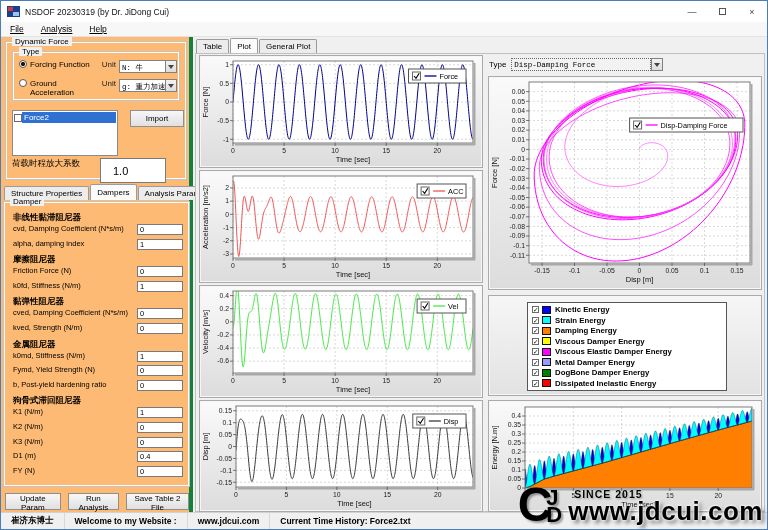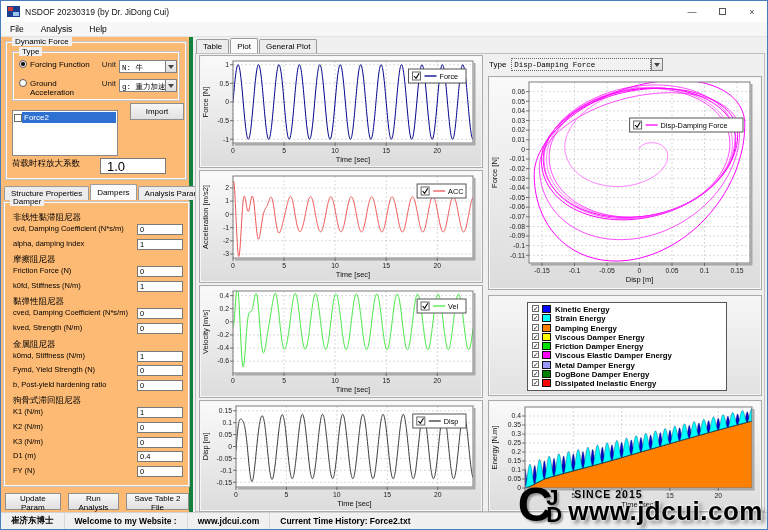--- a/index.html
+++ b/index.html
@@ -11,21 +11,21 @@
   .app-icon{width:13px;height:11px;position:relative;background:#1b3f8f;margin-right:5px;flex:none;}
   .app-icon::before{content:"";position:absolute;left:1px;top:1px;width:5px;height:4px;background:#d23a3a;}
   .app-icon::after{content:"";position:absolute;right:1px;bottom:1px;width:6px;height:4px;background:#9fc3ef;}
   .title-text{font-size:8.5px;color:#111;}
   .win-controls{margin-left:auto;display:flex;height:100%;}
   .win-btn{width:30px;height:100%;display:flex;align-items:center;justify-content:center;color:#444;font-size:9px;}
   .maxi-box{width:7px;height:7px;border:1px solid #555;}
   
   .menubar{position:absolute;top:21px;left:0;right:0;height:15px;background:#f7f7f7;border-bottom:1px solid #e3e3e3;
            display:flex;align-items:center;padding-left:7px;gap:13px;font-size:8.5px;}
-  .menu-item{padding:0 2px;}
+  .menu-item{padding:0 2px;text-decoration:underline;}
   
   .main{position:absolute;top:36px;left:0;right:0;bottom:17px;}
   .left-panel{position:absolute;left:0;top:0;bottom:0;width:192px;border-right:4px solid #15803d;background:#fdba74;}
   .right-panel{position:absolute;left:192px;top:0;bottom:0;right:0;}
   
   .groupbox{position:absolute;border:1px solid #c3c3c3;box-shadow:inset 0 0 0 1px #fbfbfb;}
   .gb-legend{position:absolute;top:-5px;left:6px;background:#f0f0f0;padding:0 3px;font-size:8px;line-height:9px;}
   .gb-dynamic{left:4px;top:4px;width:182px;height:139px;}
   .gb-type{left:6px;top:9px;width:168px;height:50px;border:1px solid #c3c3c3;box-shadow:inset 0 0 0 1px #fbfbfb;position:absolute;}
   .radio-row{position:absolute;left:6px;display:flex;align-items:flex-start;height:13px;width:158px;}
@@ -39,55 +39,55 @@
   .combo-text{background:#fff;border:1px solid #818181;border-right:none;padding:1.5px 2px 0 2px;font-size:7.5px;white-space:nowrap;overflow:hidden;}
   .combo-arrow{width:12px;background:linear-gradient(#f2f2f2,#ddd);border:1px solid #818181;display:flex;align-items:center;justify-content:center;}
   .combo-arrow::after{content:"";border-left:3px solid transparent;border-right:3px solid transparent;border-top:4px solid #444;}
   .force-list{position:absolute;left:6px;top:68px;width:106px;height:46px;background:#fff;border:1px solid #8a8a8a;padding:1px;}
   .force-item{display:flex;align-items:center;height:11px;}
   .cbx{width:8px;height:8px;border:1px solid #6a6a6a;background:#fff;flex:none;font-size:7px;line-height:7px;text-align:center;color:#000;}
   .force-item .cbx{margin-right:0;}
   .force-item-label{flex:1;background:#2f71d2;color:#fff;padding:1px 2px;height:11px;}
   .btn{background:linear-gradient(#f7f7f7,#e0e0e0);border:1px solid #8f8f8f;font-size:8px;height:17px;padding:0 7px;
        font-family:"Liberation Sans",sans-serif;color:#000;}
-  .import-btn{position:absolute;left:124px;top:61px;width:54px;}
+  .import-btn{position:absolute;left:124px;top:68px;width:54px;}
   .scale-row{position:absolute;left:6px;top:116px;display:flex;}
   .scale-label{font-size:8.5px;width:88px;}
-  .scale-input{width:66px;height:16px;border:1px solid #7a7a7a;font-size:13px;padding:0 6px;font-family:"Liberation Sans",sans-serif;}
+  .scale-input{width:66px;height:25px;border:1px solid #7a7a7a;font-size:11px;padding:0 12px;font-family:"Liberation Sans",sans-serif;}
   
   .tabstrip{position:absolute;display:flex;align-items:flex-end;}
   .left-tabstrip{top:147px;left:3px;height:16px;}
   .right-tabstrip{top:1px;left:3px;height:15px;}
   .tab{height:14px;line-height:14px;padding:0 6px;border:1px solid #9b9b9b;border-bottom:none;background:#ececec;
        border-radius:2px 2px 0 0;margin-right:1px;white-space:nowrap;}
   .tab.active{background:#fbfbfb;height:16px;line-height:16px;}
   .right-tabstrip .tab.active{height:15px;line-height:15px;}
   
   .gb-damper{left:2px;top:164px;width:187px;height:286px;}
   .dmp-body{position:absolute;left:9px;right:6px;top:9px;bottom:4px;display:flex;flex-direction:column;}
-  .dmp-heading{font-weight:normal;font-size:8.5px;height:13px;line-height:13px;}
+  .dmp-heading{font-weight:bold;font-size:8.5px;height:13px;line-height:13px;}
   .dmp-row{display:flex;height:14.6px;}
   .dmp-label{flex:1;font-size:7.5px;white-space:nowrap;}
   .dmp-input{width:46px;height:11px;border:1px solid #7a7a7a;font-size:7.5px;padding:0 2px;font-family:"Liberation Sans",sans-serif;}
   .action-row{position:absolute;left:4px;top:456px;display:flex;gap:7px;}
   
   .plot-surface{position:absolute;top:16px;left:2px;right:2px;bottom:0;border:1px solid #c0c0c0;background:#f0f0f0;}
   .chart-box{position:absolute;border:1px solid #aaa;box-shadow:inset 0 0 0 1px #f6f6f6;background:linear-gradient(#fafafa,#dcdcdc);overflow:hidden;}
   .cb-force{left:3px;top:1px;width:284px;height:113px;}
   .cb-acc{left:3px;top:116px;width:284px;height:113px;}
   .cb-vel{left:3px;top:231px;width:284px;height:113px;}
   .cb-disp{left:3px;top:346px;width:284px;height:112px;}
   .type-row{position:absolute;left:293px;top:4px;display:flex;align-items:center;gap:5px;}
   .type-combo .combo-text{width:140px;border:1px dotted #666;background:#f2f2f2;}
   .cb-hyst{left:292px;top:22px;width:274px;height:214px;}
   .legend-panel{position:absolute;left:292px;top:241px;width:274px;height:101px;border:1px solid #aaa;
                 box-shadow:inset 0 0 0 1px #f6f6f6;background:linear-gradient(#f6f6f6,#e2e2e2);}
   .elegend-box{position:absolute;left:38px;top:6px;width:200px;height:89px;background:#fff;border:1px solid #555;padding:2px 4px;
                display:flex;flex-direction:column;justify-content:space-between;}
-  .elegend-row{display:flex;height:9px;}
+  .elegend-row{display:flex;align-items:center;height:9px;}
   .elegend-row .cbx{width:7px;height:7px;font-size:6.5px;line-height:6px;}
   .swatch{width:9px;height:8px;border:1px solid #111;margin:0 4px 0 3px;flex:none;}
   .elegend-label{font-weight:bold;font-size:7.8px;white-space:nowrap;}
   .cb-energy{left:292px;top:346px;width:274px;height:112px;}
   svg text{font-family:"Liberation Sans",sans-serif;}
   
   .statusbar{position:absolute;left:0;right:0;bottom:0;height:17px;background:#f0f0f0;border-top:1px solid #d2d2d2;
              display:flex;align-items:center;font-weight:bold;font-size:8.5px;}
   .sb-seg{padding:0 10px;height:100%;display:flex;align-items:center;border-right:1px solid #d8d8d8;white-space:nowrap;}
   .sb-seg:last-child{border-right:none;}
@@ -602,25 +602,20 @@
               <span class="swatch" style="background: rgb(255, 128, 0);"></span>
               <span class="elegend-label">Damping Energy</span>
             </div>
             <div class="elegend-row">
               <span class="cbx">✓</span>
               <span class="swatch" style="background: rgb(255, 255, 0);"></span>
               <span class="elegend-label">Viscous Damper Energy</span>
             </div>
             <div class="elegend-row">
               <span class="cbx">✓</span>
-              <span class="swatch" style="background: rgb(0, 224, 0);"></span>
-              <span class="elegend-label">Friction Damper Energy</span>
-            </div>
-            <div class="elegend-row">
-              <span class="cbx">✓</span>
               <span class="swatch" style="background: rgb(255, 0, 255);"></span>
               <span class="elegend-label">Viscous Elastic Damper Energy</span>
             </div>
             <div class="elegend-row">
               <span class="cbx">✓</span>
               <span class="swatch" style="background: rgb(153, 153, 255);"></span>
               <span class="elegend-label">Metal Damper Energy</span>
             </div>
             <div class="elegend-row">
               <span class="cbx">✓</span>

